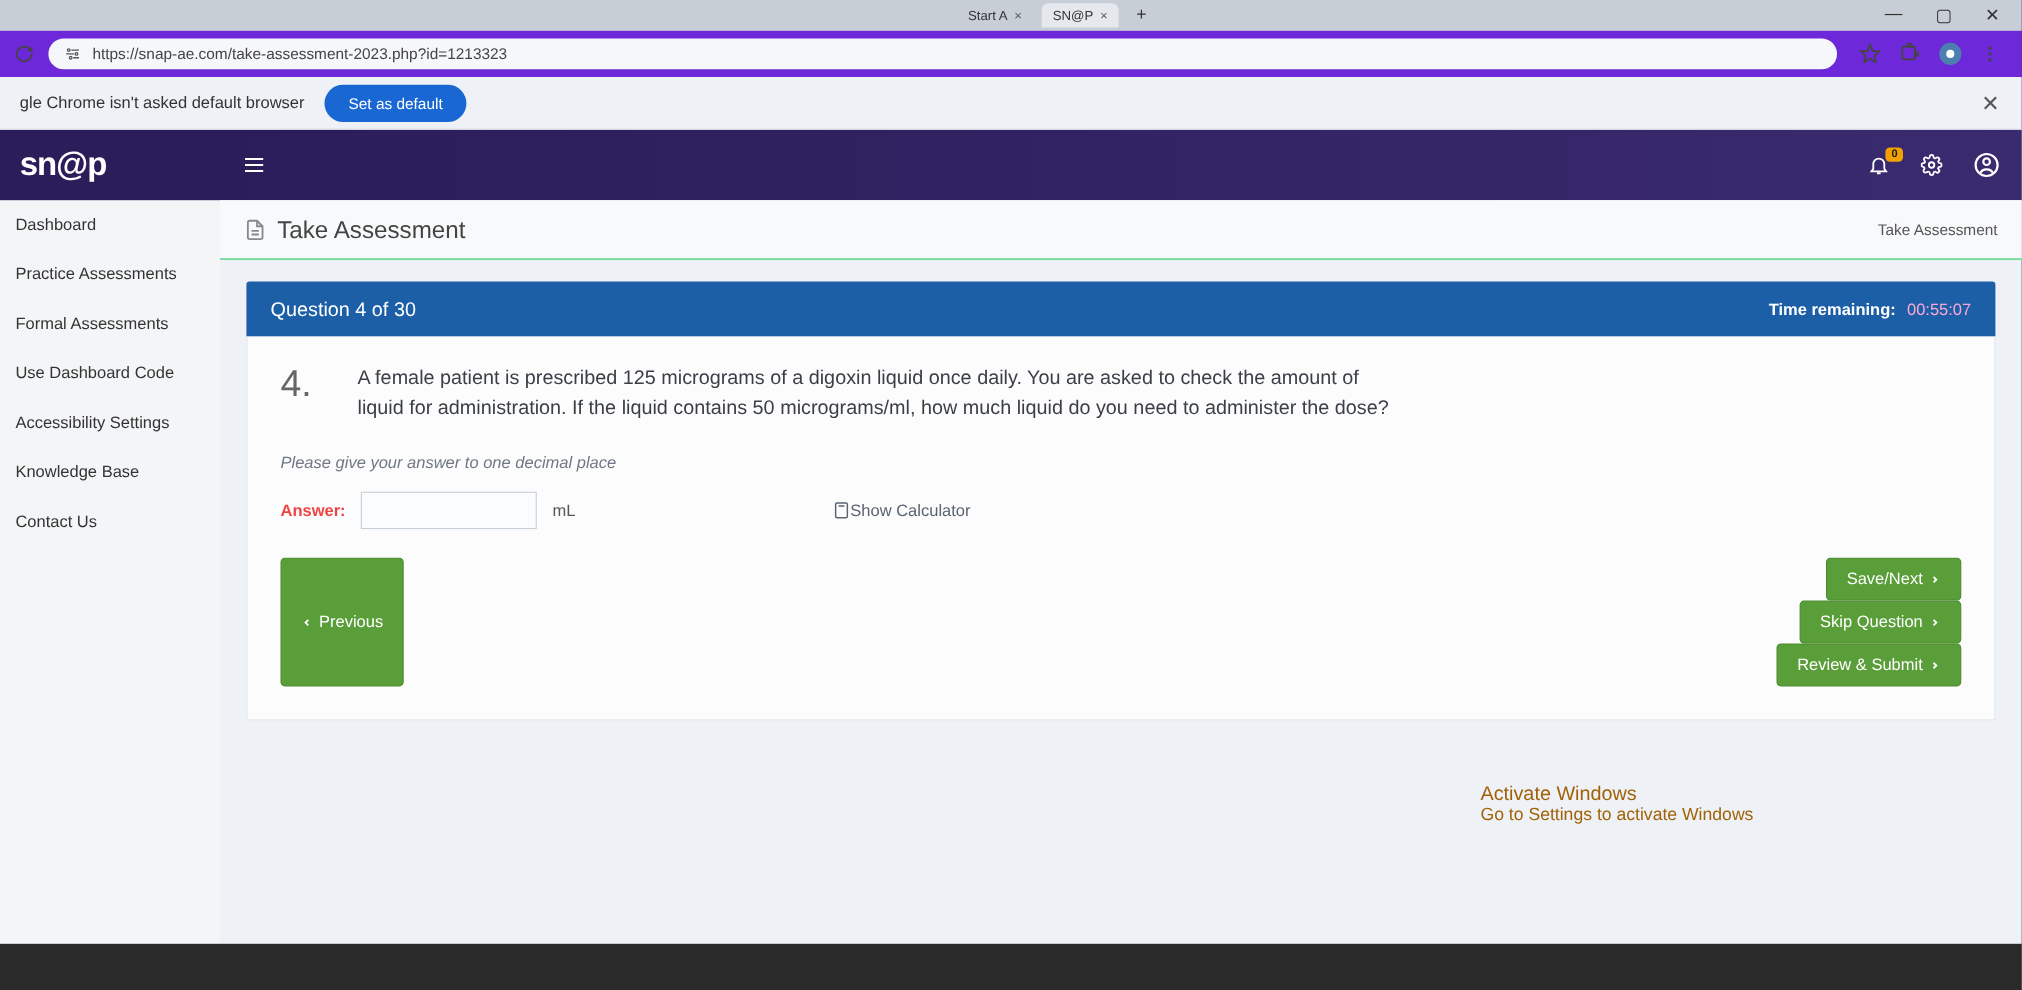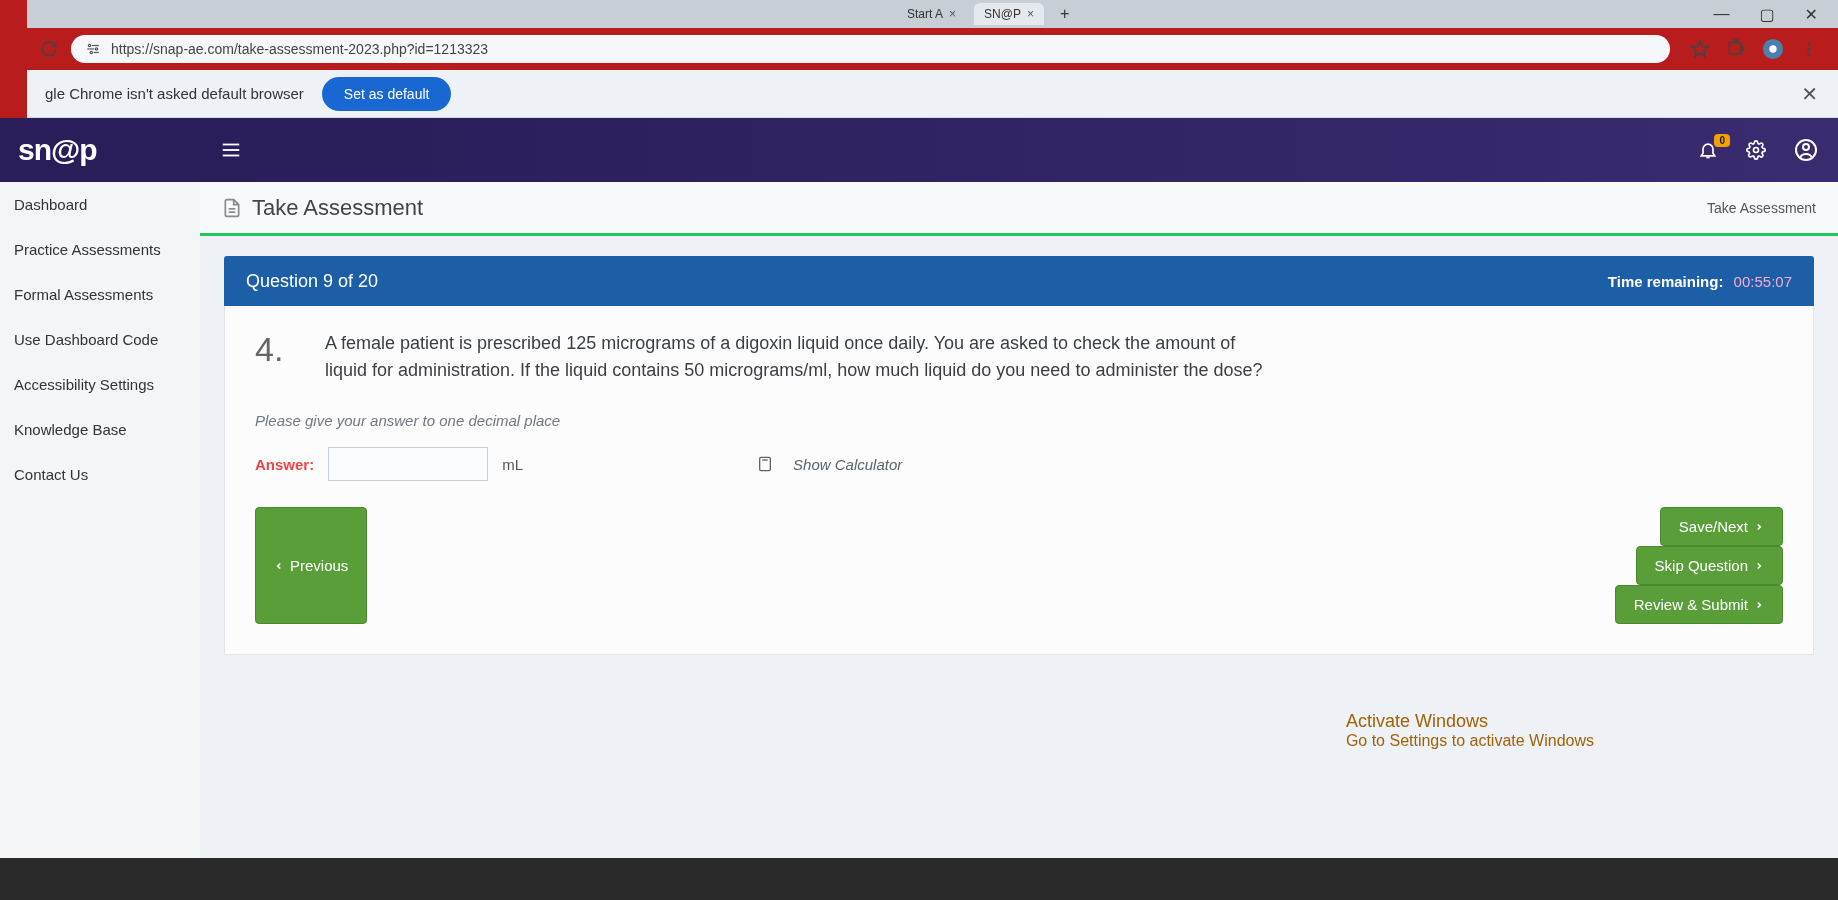--- a/index.html
+++ b/index.html
@@ -1,19 +1,19 @@
 <!DOCTYPE html>
 <html><head>
 <meta charset="utf-8">
 <style>
 * { box-sizing: border-box; margin: 0; padding: 0; font-family: -apple-system, BlinkMacSystemFont, "Segoe UI", Arial, sans-serif; }
 body { width: 1838px; height: 900px; background: #2a2a2a; overflow: hidden; }
 
 
-.browser-chrome { background: #b91c1c; padding-left: 27px; }
+.browser-chrome { background: #6d28d9; }
 .tab-row { display: flex; align-items: center; height: 28px; padding-left: 870px; gap: 8px; background: #c8ced6; }
 .tab { display: flex; align-items: center; gap: 6px; padding: 4px 10px; font-size: 12px; color: #333; }
 .tab.active { background: #e5e8ec; border-radius: 6px 6px 0 0; }
 .tab-close { cursor: pointer; color: #555; }
 .new-tab { color: #333; font-size: 16px; padding: 0 8px; cursor: pointer; }
 .win-controls { margin-left: auto; display: flex; gap: 30px; padding: 0 20px; color: #333; }
 .win-controls span { cursor: pointer; }
 
 .addr-row { display: flex; align-items: center; height: 42px; padding: 0 12px; gap: 12px; }
 .reload-icon { width: 20px; height: 20px; display: flex; align-items: center; justify-content: center; cursor: pointer; }
@@ -36,21 +36,21 @@
 .sidebar-item { padding: 14px 14px; font-size: 15px; color: #333; cursor: pointer; }
 
 .main { flex: 1; display: flex; flex-direction: column; background: #eef1f5; }
 .topbar { height: 64px; background: linear-gradient(90deg, #2a1d59, #3a2a6f); display: flex; align-items: center; padding: 0 20px; gap: 20px; }
 .burger { color: #fff; font-size: 22px; cursor: pointer; }
 .topbar-right { margin-left: auto; display: flex; align-items: center; gap: 28px; color: #fff; }
 .bell-wrap { position: relative; cursor: pointer; }
 .badge { position: absolute; top: -6px; right: -12px; background: #f2a100; color: #1a1a1a; font-size: 10px; font-weight: 700; border-radius: 4px; padding: 1px 5px; }
 .gear-icon, .profile-icon { cursor: pointer; }
 
-.page-header { display: flex; align-items: center; height: 54px; padding: 0 22px; background: #f7f9fb; border-bottom: 3px solid #22c55e; }
+.page-header { display: flex; align-items: center; height: 54px; padding: 0 22px; background: #f7f9fb; border-bottom: 1px solid #22c55e; }
 .page-title-wrap { display: flex; align-items: center; gap: 10px; }
 .doc-icon { color: #777; }
 .page-title { font-size: 22px; color: #444; font-weight: 400; }
 .breadcrumb-txt { margin-left: auto; font-size: 14px; color: #555; }
 
 .content { padding: 20px 24px; flex: 1; overflow: auto; }
 .q-header { background: #1d5fa6; color: #fff; display: flex; align-items: center; height: 50px; padding: 0 22px; border-radius: 3px 3px 0 0; }
 .q-title { font-size: 18px; font-weight: 500; }
 .q-timer { margin-left: auto; font-size: 15px; }
 .q-timer .lbl { font-weight: 600; }
@@ -58,21 +58,21 @@
 
 .q-body { background: #fcfcfd; padding: 24px 30px 30px; border: 1px solid #e1e5ea; border-top: none; }
 .q-row { display: flex; gap: 22px; }
 .q-num { font-size: 34px; color: #666; min-width: 48px; }
 .q-text { font-size: 18px; color: #3a3f46; line-height: 1.5; max-width: 950px; }
 .q-hint { margin-top: 28px; font-size: 15px; color: #707884; font-style: italic; }
 .ans-row { margin-top: 18px; display: flex; align-items: center; gap: 14px; }
 .ans-label { font-size: 15px; color: #ef4444; font-weight: 600; }
 .ans-input { width: 160px; height: 34px; border: 1px solid #c8cfd8; background: #fbfcfd; padding: 0 8px; font-size: 14px; }
 .ans-unit { font-size: 15px; color: #555; }
-.calc-btn { margin-left: 220px; display: flex; align-items: center; gap: 20px; color: #5a6370; font-size: 15px; cursor: pointer; font-style: italic; }
+.calc-btn { margin-left: 220px; display: flex; align-items: center; gap: 0; color: #5a6370; font-size: 15px; cursor: pointer; }
 
 .nav-row { display: flex; margin-top: 26px; }
 .btn { border: none; border-radius: 4px; padding: 10px 18px; font-size: 15px; cursor: pointer; display: flex; align-items: center; gap: 6px; color: #fff; }
 .btn.green { background: #5a9e3a; border: 1px solid #4a8a2e; }
 .right-col { margin-left: auto; display: flex; flex-direction: column; align-items: flex-end; }
 
 .watermark { position: absolute; right: 244px; bottom: 150px; color: #a16207; font-size: 16px; }
 .watermark .wm1 { font-size: 18px; }
 .watermark .wm2 { font-size: 16px; }
 
@@ -214,21 +214,21 @@
               <line x1="8" y1="17" x2="16" y2="17"></line>
             </svg>
         </span>
         <h1 class="page-title">Take Assessment</h1>
       </div>
       <span class="breadcrumb-txt">Take Assessment</span>
     </div>
 
     <div class="content">
       <div class="q-header">
-        <span class="q-title">Question 9 of 20</span>
+        <span class="q-title">Question 4 of 30</span>
         <span class="q-timer">
           <span class="lbl">Time remaining:</span>
           <span class="val">00:55:07</span>
         </span>
       </div>
 
       <div class="q-body">
         <div class="q-row">
           <div class="q-num">4.</div>
           <div class="q-text">A female patient is prescribed 125 micrograms of a digoxin liquid once daily. You are asked to check the amount of liquid for administration. If the liquid contains 50 micrograms/ml, how much liquid do you need to administer the dose?</div>

